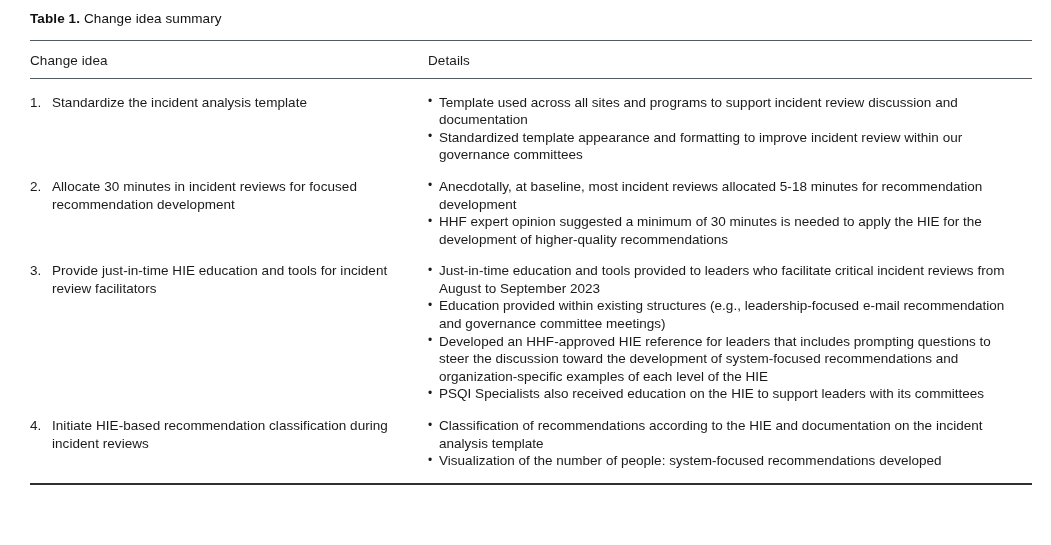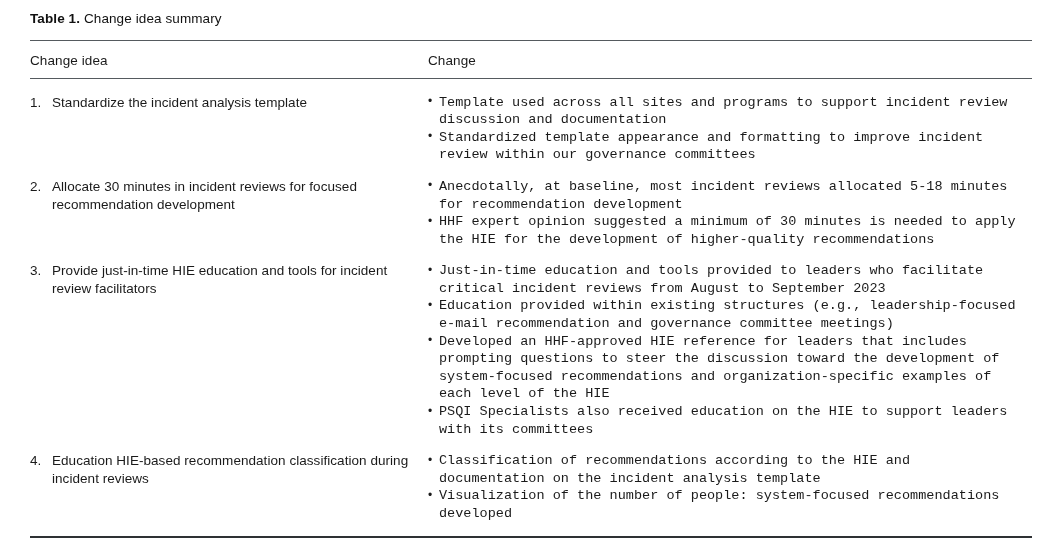--- a/index.html
+++ b/index.html
@@ -115,21 +115,20 @@
   ul.bullets li .bullet-dot {
     position: absolute;
     left: 0;
     top: -0.5px;
     font-size: 12px;
     line-height: 17.6px;
     color: #1a1a1a;
   }
   ul.bullets li .bullet-text {
     display: block;
-    font-family: Liberation Mono, monospace;
   }
 </style>
 </head>
 <body>
 
 <div class="page">
   <div class="table-wrap">
 
     <div class="caption">
       <span class="caption-label">Table 1.</span>
@@ -137,21 +136,21 @@
     </div>
 
     <table class="tbl">
       <colgroup>
         <col class="col-idea">
         <col class="col-details">
       </colgroup>
       <thead>
         <tr>
           <th>Change idea</th>
-          <th>Change</th>
+          <th>Details</th>
         </tr>
       </thead>
       <tbody>
 
         <tr>
           <td>
             <div class="idea">
               <span class="idea-num">1.</span>
               <span class="idea-text">Standardize the incident analysis template</span>
             </div>
@@ -217,21 +216,21 @@
                 <span class="bullet-text">PSQI Specialists also received education on the HIE to support leaders with its committees</span>
               </li>
             </ul>
           </td>
         </tr>
 
         <tr>
           <td>
             <div class="idea">
               <span class="idea-num">4.</span>
-              <span class="idea-text">Education HIE-based recommendation classification during incident reviews</span>
+              <span class="idea-text">Initiate HIE-based recommendation classification during incident reviews</span>
             </div>
           </td>
           <td class="details-cell">
             <ul class="bullets">
               <li>
                 <span class="bullet-dot">•</span>
                 <span class="bullet-text">Classification of recommendations according to the HIE and documentation on the incident analysis template</span>
               </li>
               <li>
                 <span class="bullet-dot">•</span>

